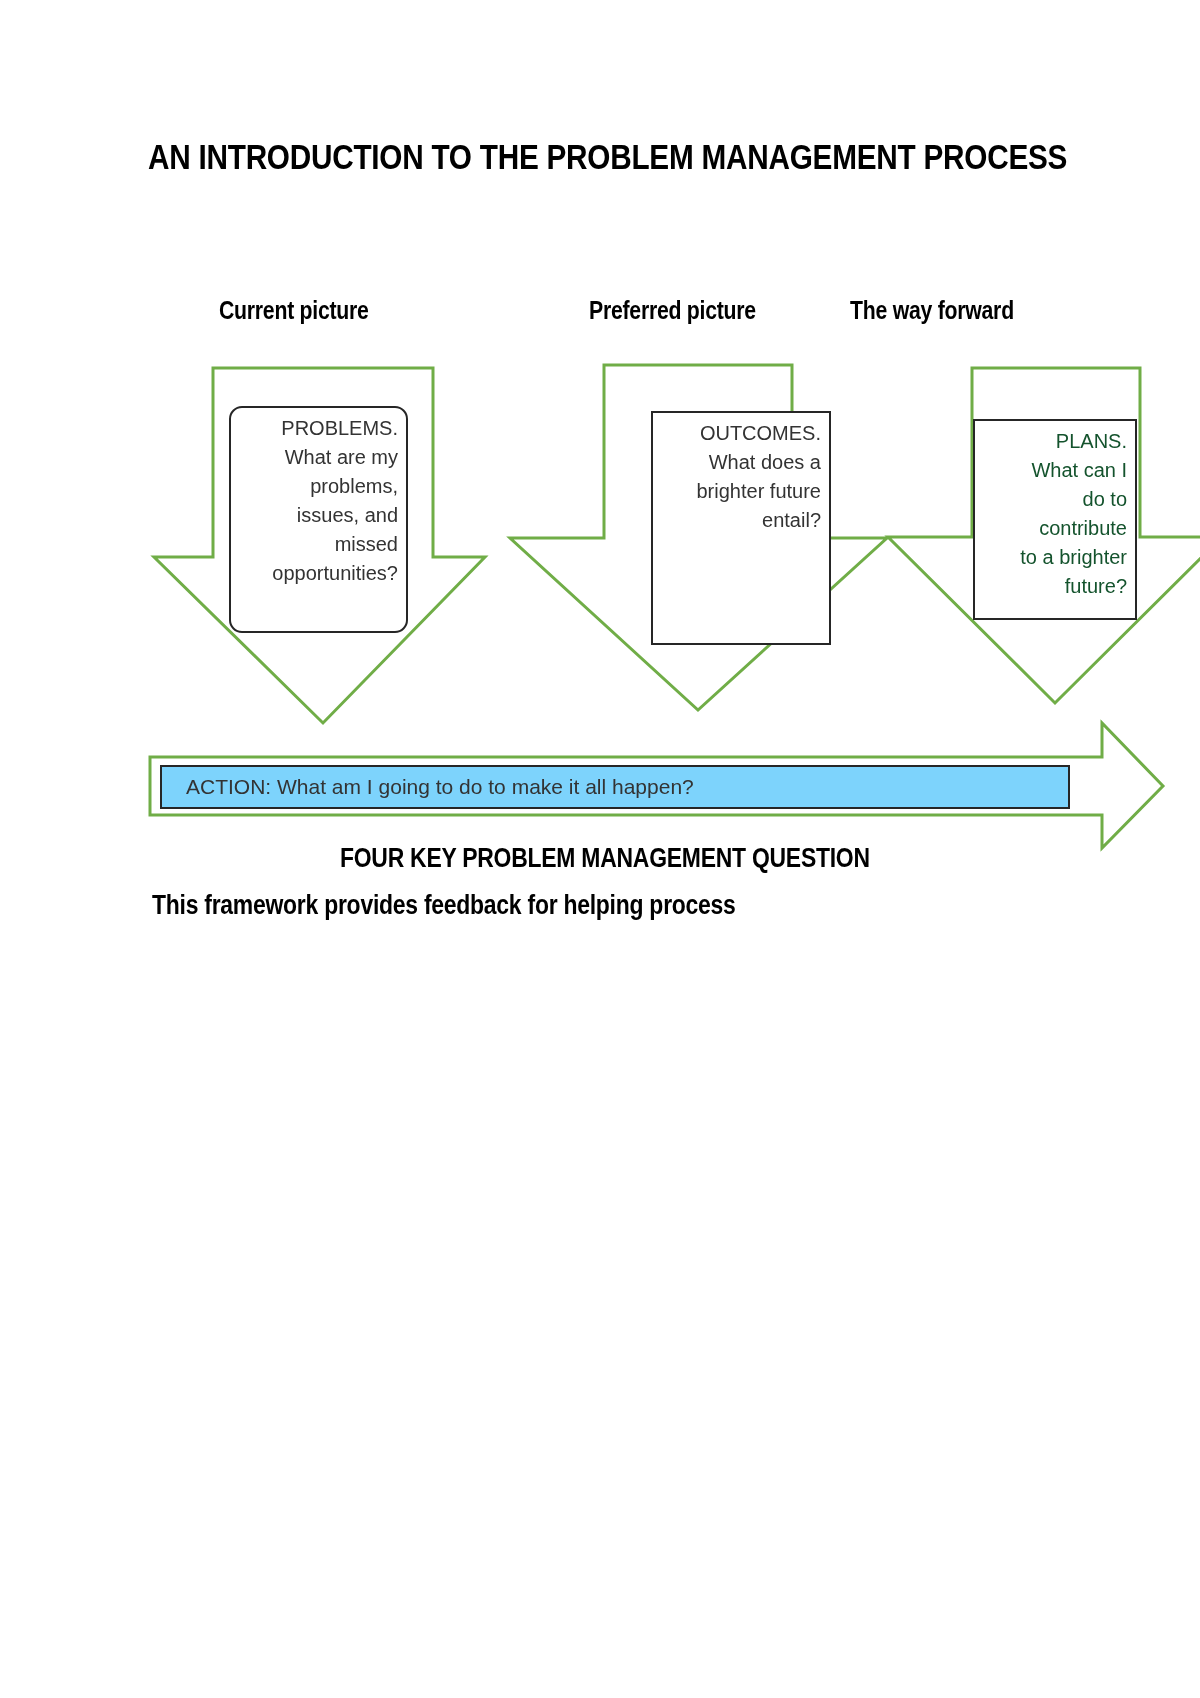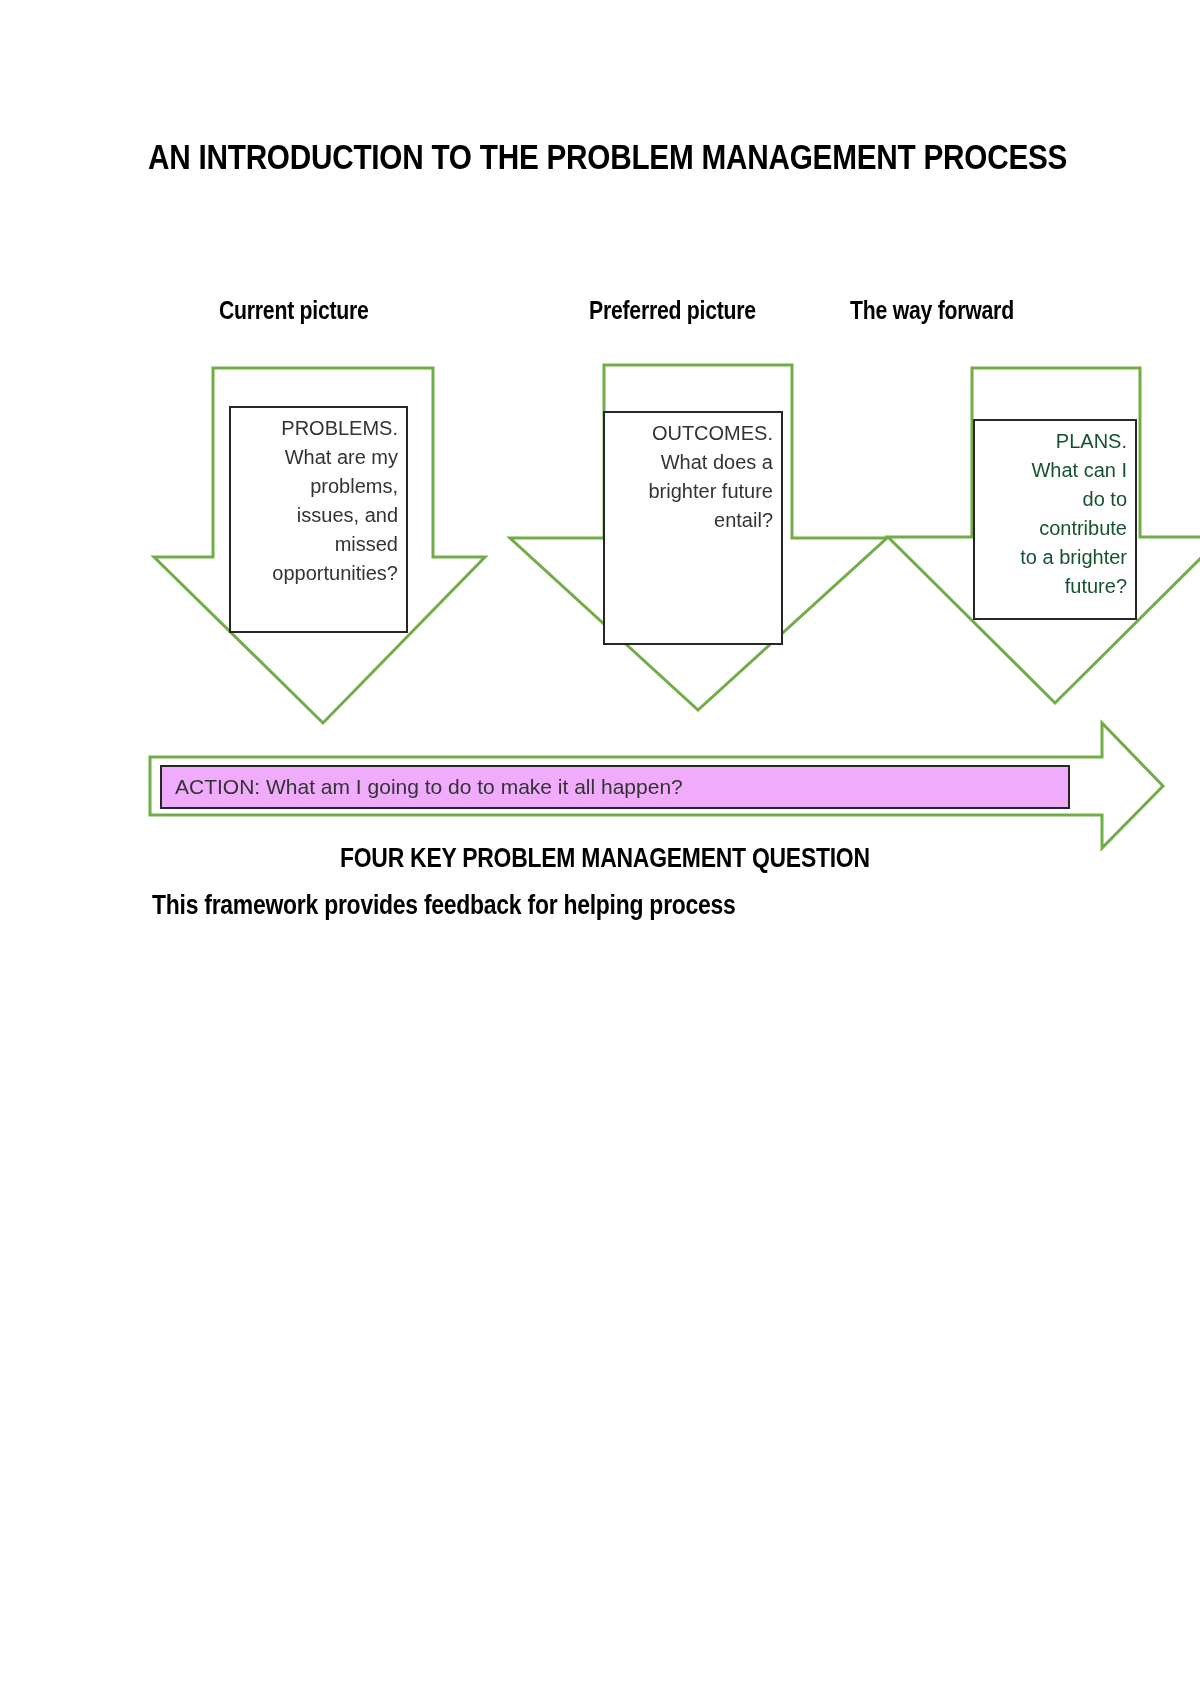--- a/index.html
+++ b/index.html
@@ -42,26 +42,26 @@
     white-space: pre-line;
   }
   .box-problems { left: 229px; top: 406px; width: 179px; height: 227px; }
   .box-outcomes { left: 603px; top: 411px; width: 180px; height: 234px; }
   .box-plans    { left: 973px; top: 419px; width: 164px; height: 201px; }
 
   .action-inner {
     position: absolute;
     z-index: 2;
     left: 160px; top: 765px; width: 910px; height: 44px;
-    background: #f0abfc;
+    background: #7dd3fc;
     border: 2px solid #262626;
     box-sizing: border-box;
     display: flex;
     align-items: center;
-    padding-left: 13px;
+    padding-left: 24px;
     font-size: 21px;
     color: #333333;
     white-space: nowrap;
   }
 </style>
 </head>
 <body>
 
 <div class="page">
 
@@ -71,27 +71,27 @@
   <div class="abs ctext colhead" style="left: 589px; color: rgb(0, 0, 0);">Preferred picture</div>
   <div class="abs ctext colhead" style="left: 850px; color: rgb(0, 0, 0);">The way forward</div>
 
   <svg class="arrows" width="1200" height="1698" viewBox="0 0 1200 1698">
     <polygon class="garrow" points="213,368 433,368 433,557 485,557 323,723 154,557 213,557" style="stroke: rgb(112, 173, 71);"></polygon>
     <polygon class="garrow" points="604,365 792,365 792,538 887,538 698,710 510,538 604,538" style="stroke: rgb(112, 173, 71);"></polygon>
     <polygon class="garrow" points="972,368 1140,368 1140,537 1222,537 1055,703 888,537 972,537" style="stroke: rgb(112, 173, 71);"></polygon>
     <polygon class="garrow" points="150,757 1102,757 1102,723 1163,786 1102,848 1102,815 150,815" style="stroke: rgb(112, 173, 71);"></polygon>
   </svg>
 
-  <div class="txtbox box-problems" style="border-color: rgb(38, 38, 38); color: rgb(51, 51, 51);">PROBLEMS.
+  <div class="txtbox box-problems" style="border-color: rgb(38, 38, 38); color: rgb(51, 51, 51); border-radius: 13px;">PROBLEMS.
 What are my
 problems,
 issues, and
 missed
 opportunities?</div>
-  <div class="txtbox box-outcomes" style="border-color: rgb(38, 38, 38); color: rgb(51, 51, 51);">OUTCOMES.
+  <div class="txtbox box-outcomes" style="border-color: rgb(38, 38, 38); color: rgb(51, 51, 51); margin-left: 48px;">OUTCOMES.
 What does a
 brighter future
 entail?</div>
   <div class="txtbox box-plans" style="border-color: rgb(38, 38, 38); color: #14532d;">PLANS.
 What can I
 do to
 contribute
 to a brighter
 future?</div>
 

